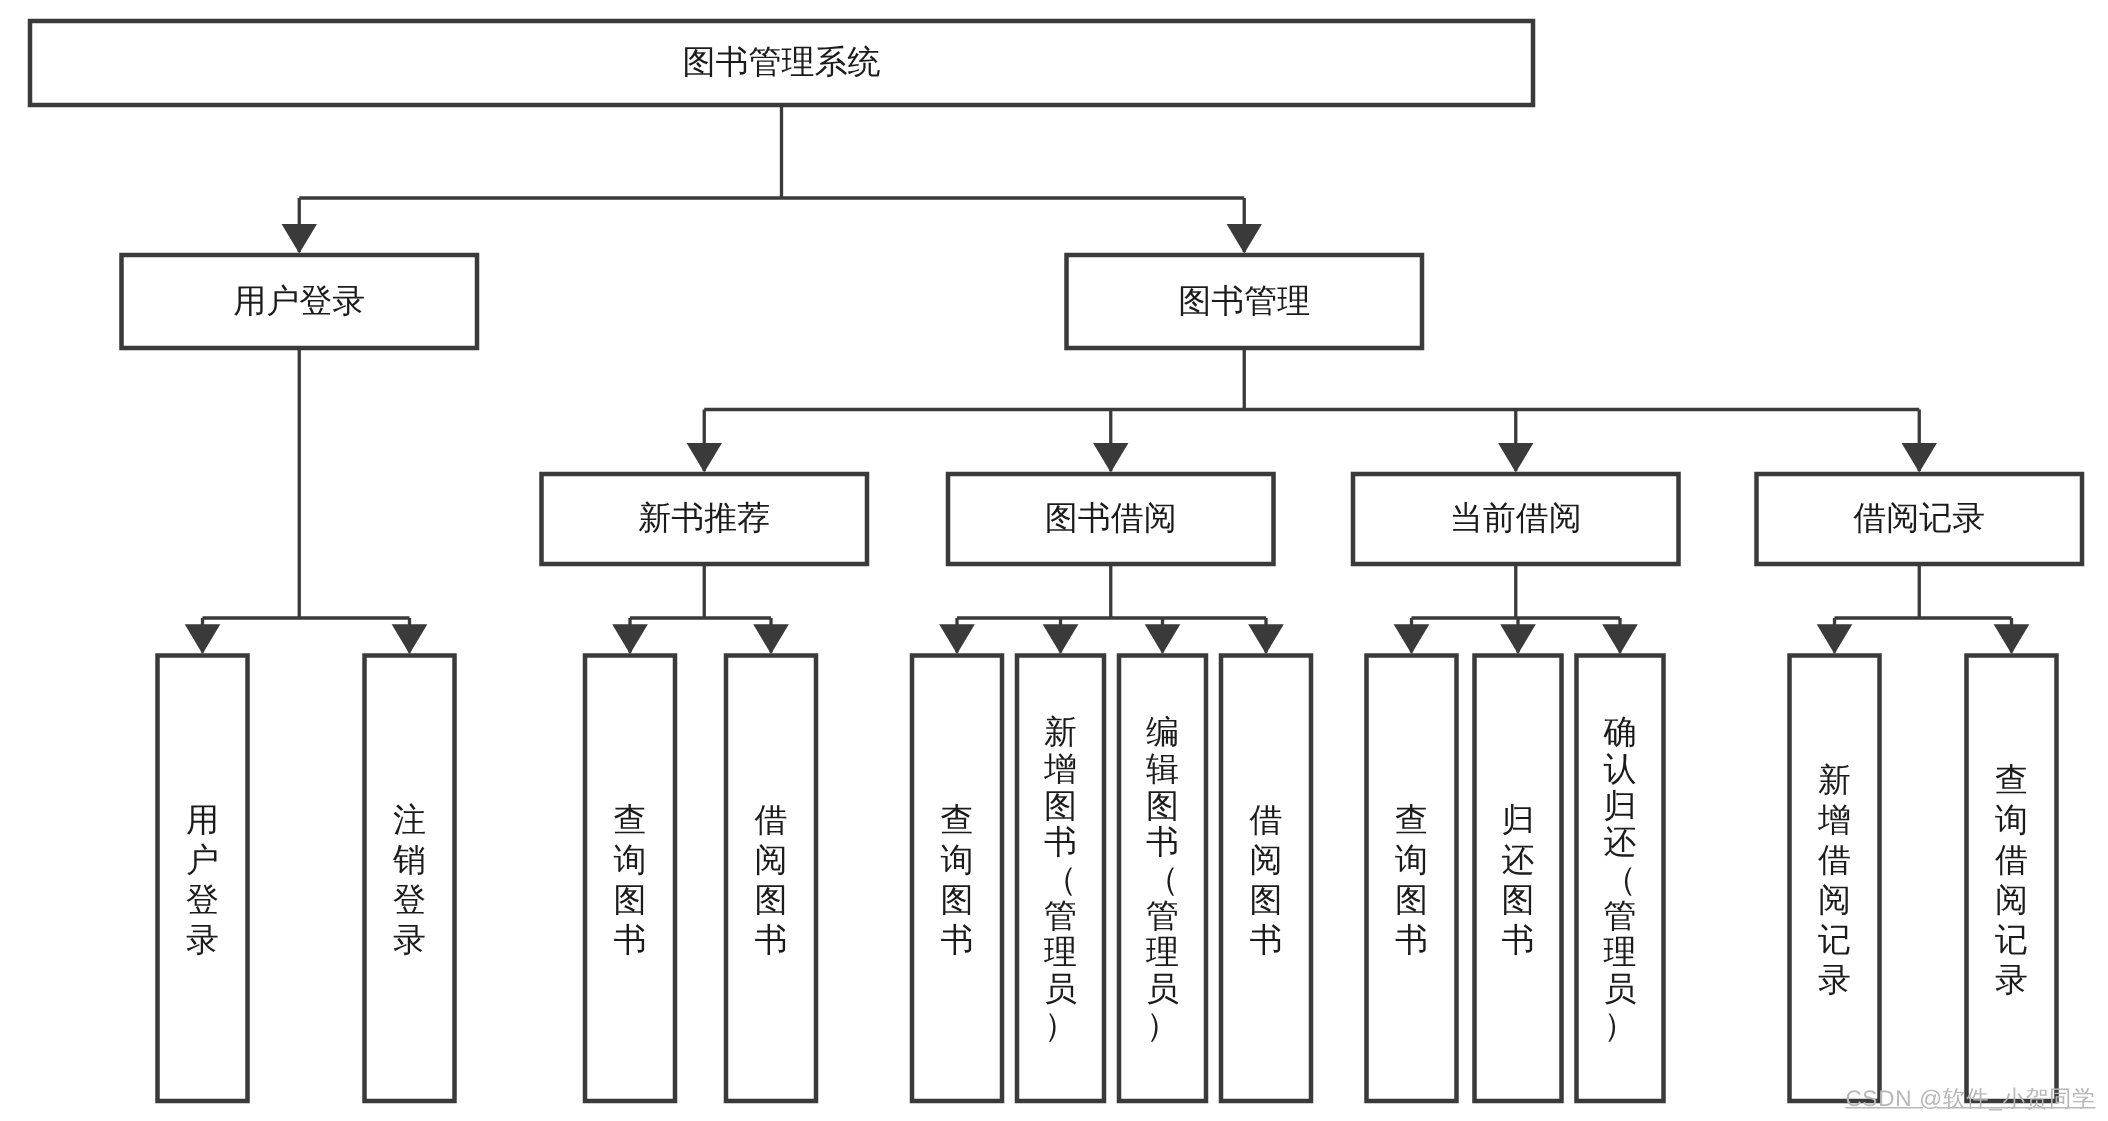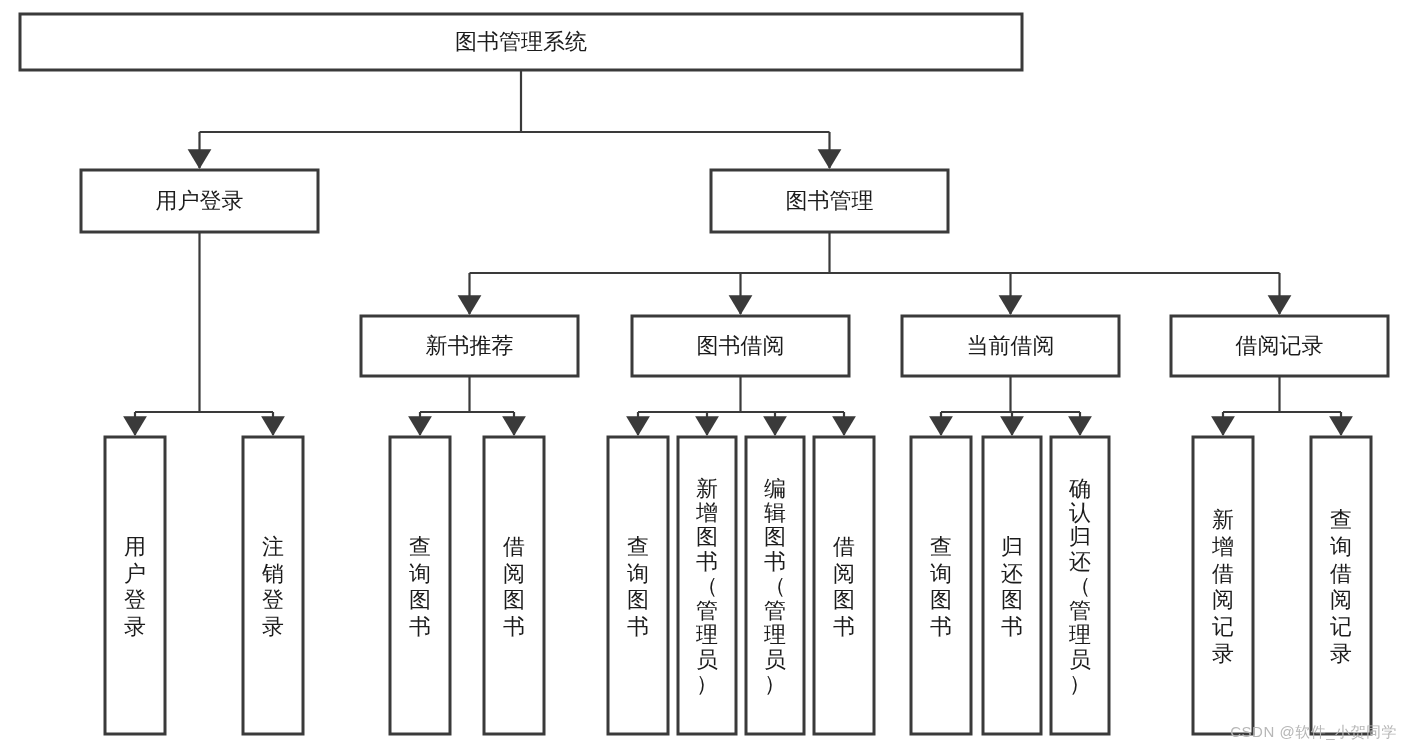--- a/index.html
+++ b/index.html
@@ -16,21 +16,21 @@
   .node-label-v{
     font-family:"Liberation Sans","DejaVu Sans",sans-serif;
     font-size:22px;fill:#1b1b1b;text-anchor:middle;
   }
   .edge{stroke:#3a3a3a;stroke-width:2.2;fill:none;}
   .arrow-head{fill:#3a3a3a;stroke:none;}
   .watermark{
     position:absolute;right:8px;bottom:5px;
     font-family:"Liberation Sans","DejaVu Sans",sans-serif;
     font-size:15px;color:#b7b7b7;letter-spacing:.5px;white-space:nowrap;
-    user-select:none;pointer-events:none;
+    user-select:none;pointer-events:none;text-decoration:underline;
   }
 </style>
 </head>
 <body>
 
 <svg id="chart" viewBox="0 0 1405 747">
   <defs>
     <marker id="arrow" viewBox="0 0 10 12" refX="9.5" refY="6" markerWidth="9" markerHeight="11" orient="auto-start-reverse">
       <path d="M 0 0 L 10 6 L 0 12 z" class="arrow-head"></path>
     </marker>

